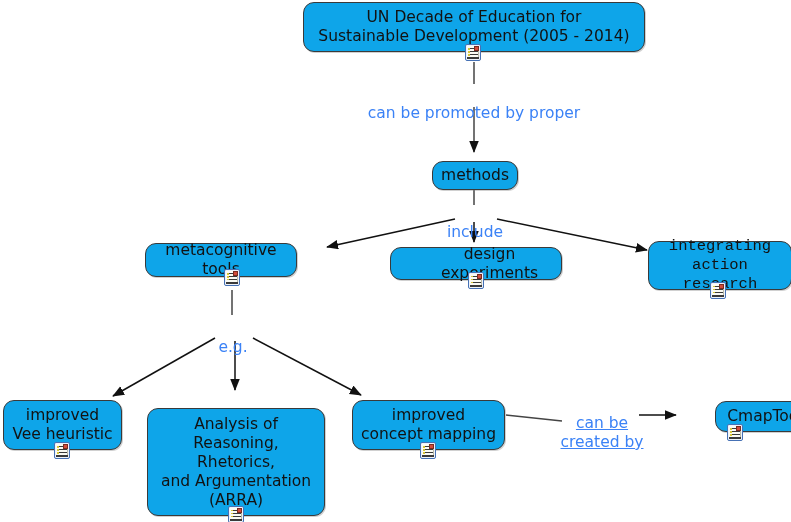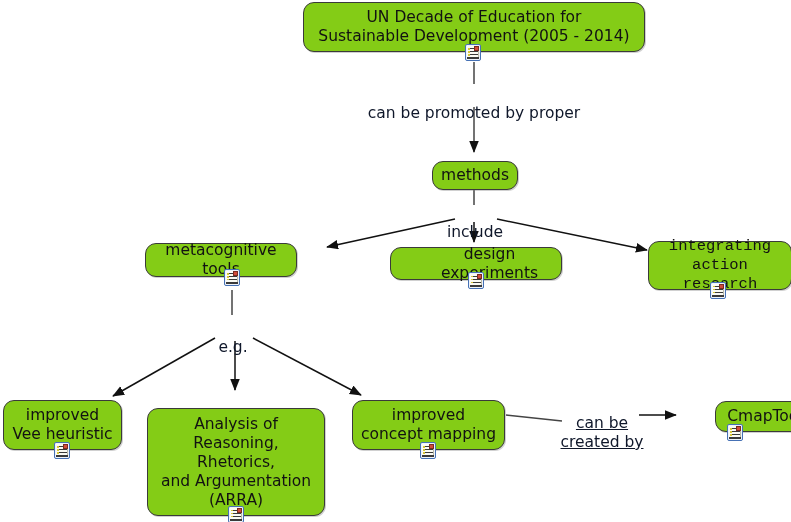--- a/index.html
+++ b/index.html
@@ -21,21 +21,21 @@
     position: absolute;
     left: 0;
     top: 0;
     width: 791px;
     height: 522px;
     pointer-events: none;
   }
   .node {
     position: absolute;
     box-sizing: border-box;
-    background: #84cc16;
+    background: #0ea5e9;
     border: 1.4px solid #3a3a3a;
     border-radius: 11px;
     display: flex;
     align-items: center;
     justify-content: center;
     text-align: center;
     color: #121212;
     font-size: 15.5px;
     line-height: 19px;
     white-space: pre-line;
@@ -94,21 +94,21 @@
     box-sizing: border-box;
   }
   .res-icon .ri-foot {
     position: absolute;
     left: 1px; bottom: 1px;
     width: 12px; height: 2px;
     background: #3a3a3a;
   }
   .edge-label {
     position: absolute;
-    color: #0f172a;
+    color: #3b82f6;
     font-size: 15.5px;
     line-height: 19px;
     text-align: center;
     white-space: pre-line;
     background: transparent;
     z-index: 3;
   }
 </style>
 </head>
 <body>

